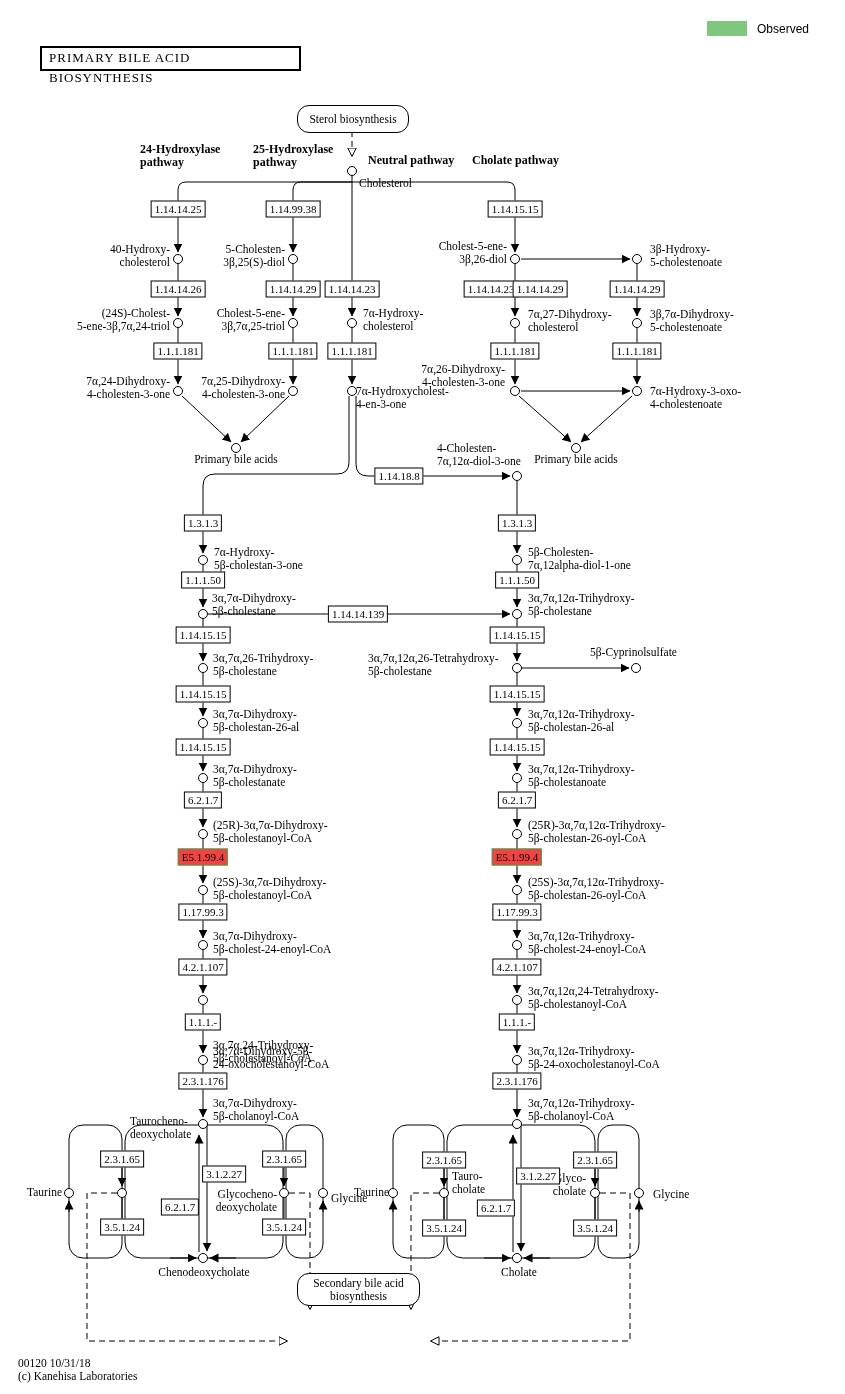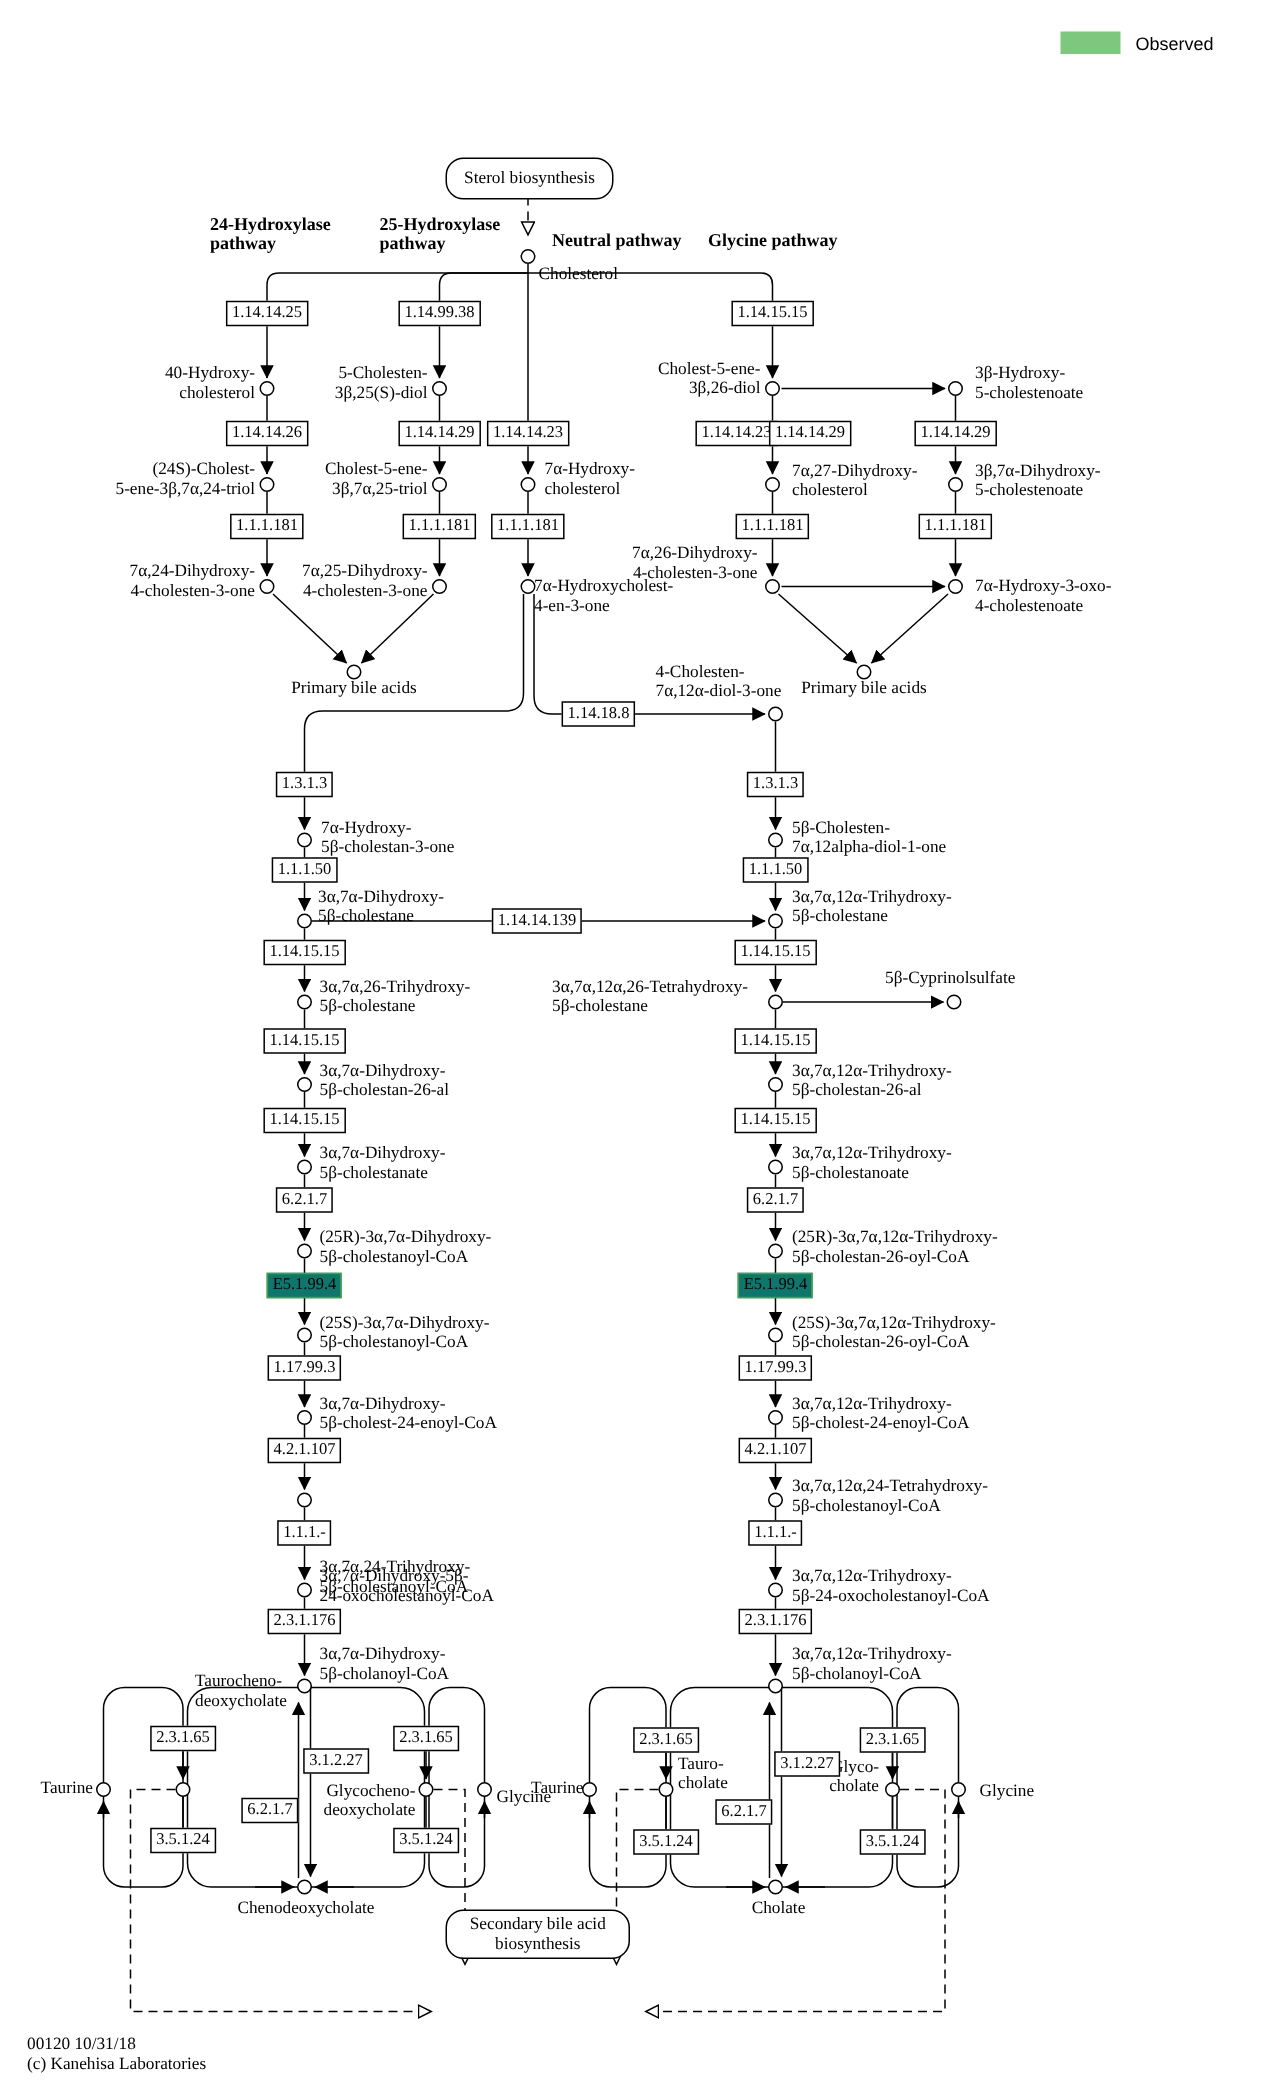--- a/index.html
+++ b/index.html
@@ -1,21 +1,21 @@
 <!DOCTYPE html>
 <html><head>
 <meta charset="utf-8">
 <style>
   html,body{margin:0;padding:0;background:#fff}
   #canvas{position:relative;width:845px;height:1394px;background:#fff;color:#000;
           font-family:"Liberation Serif",serif;overflow:hidden}
   #wires{position:absolute;left:0;top:0;z-index:1}
   .ec{position:absolute;transform:translate(-50%,-50%);background:#fff;border:1px solid #000;
       font:11px/1 "Liberation Serif",serif;padding:2px 3px 2px 3px;white-space:nowrap;z-index:3}
-  .obs{background:#0f766e;border-color:#46a046}
+  .obs{background:#ef4444;border-color:#46a046}
   .lbl{position:absolute;font:11.5px/13px "Liberation Serif",serif;white-space:nowrap;z-index:2}
   .lbl span{display:block}
   .ra{text-align:right;transform:translateX(-100%)}
   .ctr{text-align:center;transform:translateX(-50%)}
   .hdr{position:absolute;font:bold 12px/13px "Liberation Serif",serif;white-space:nowrap;z-index:2}
   .hdr span{display:block}
   .pbox{position:absolute;border:1px solid #000;border-radius:12px;background:#fff;display:flex;
         flex-direction:column;align-items:center;justify-content:center;text-align:center;
         font:11.5px/13px "Liberation Serif",serif;z-index:3}
   #title-box{position:absolute;left:40px;top:46px;width:261px;height:25px;box-sizing:border-box;
@@ -209,20 +209,21 @@
     <circle cx="323" cy="1193" r="4.5"></circle>
     <circle cx="203" cy="1258" r="4.5"></circle>
     <circle cx="393" cy="1193" r="4.5"></circle>
     <circle cx="444" cy="1193" r="4.5"></circle>
     <circle cx="595" cy="1193" r="4.5"></circle>
     <circle cx="639" cy="1193" r="4.5"></circle>
     <circle cx="517" cy="1258" r="4.5"></circle>
   </g>
 </svg>
 
+<div id="title-box">PRIMARY BILE ACID BIOSYNTHESIS</div>
 <div id="legend-swatch"></div>
 <div id="legend-label">Observed</div>
 <div id="footer">
   <span>00120 10/31/18</span>
   <span>(c) Kanehisa Laboratories</span>
 </div>
 
 <div class="pbox" style="left:297px;top:105px;width:110px;height:26px">
   <span>Sterol biosynthesis</span>
 </div>
@@ -233,21 +234,21 @@
 
 <div class="hdr" style="left:140px;top:143px">
   <span>24-Hydroxylase</span>
       <span>pathway</span>
 </div>
 <div class="hdr" style="left:253px;top:143px">
   <span>25-Hydroxylase</span>
       <span>pathway</span>
 </div>
 <div class="hdr" style="left:368px;top:154px">Neutral pathway</div>
-<div class="hdr" style="left:472px;top:154px">Glycine pathway</div>
+<div class="hdr" style="left:472px;top:154px">Cholate pathway</div>
 
 <div class="ec" style="left:178px;top:209px">1.14.14.25</div>
 <div class="ec" style="left:293px;top:209px">1.14.99.38</div>
 <div class="ec" style="left:515px;top:209px">1.14.15.15</div>
 <div class="ec" style="left:178px;top:289px">1.14.14.26</div>
 <div class="ec" style="left:293px;top:289px">1.14.14.29</div>
 <div class="ec" style="left:352px;top:289px">1.14.14.23</div>
 <div class="ec" style="left:491px;top:289px">1.14.14.23</div>
 <div class="ec" style="left:540px;top:289px">1.14.14.29</div>
 <div class="ec" style="left:637px;top:289px">1.14.14.29</div>

